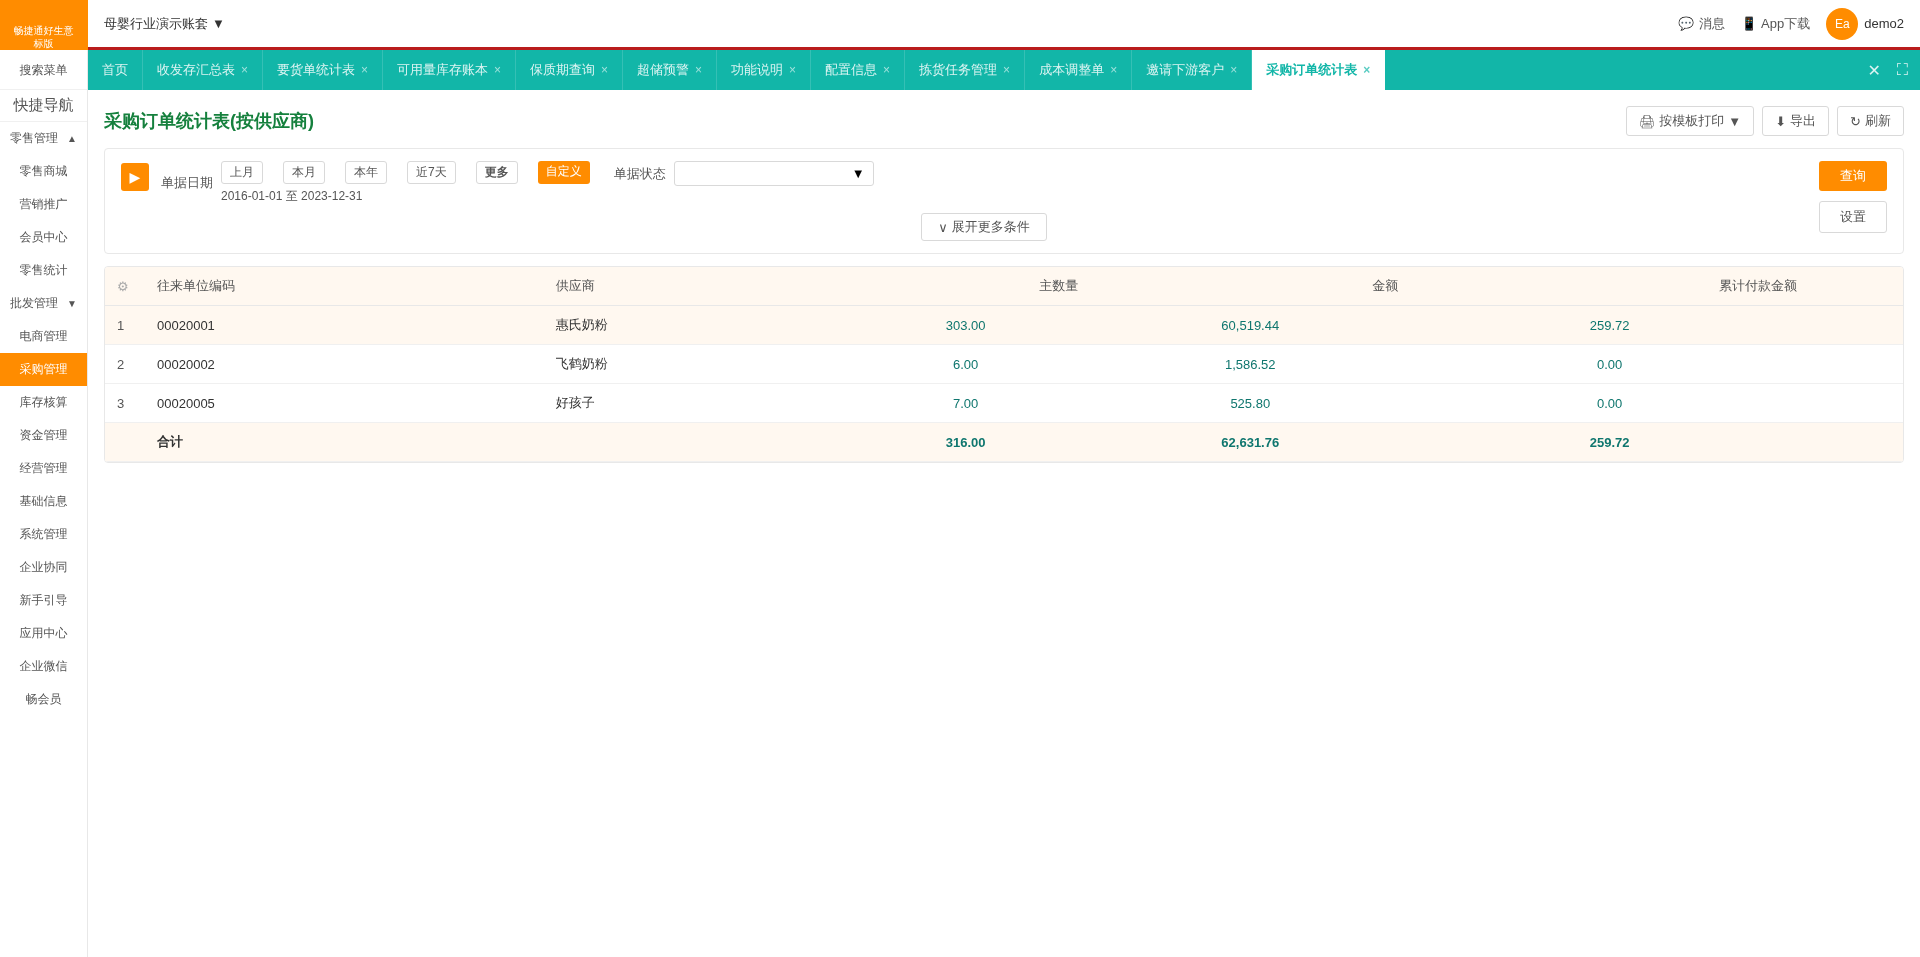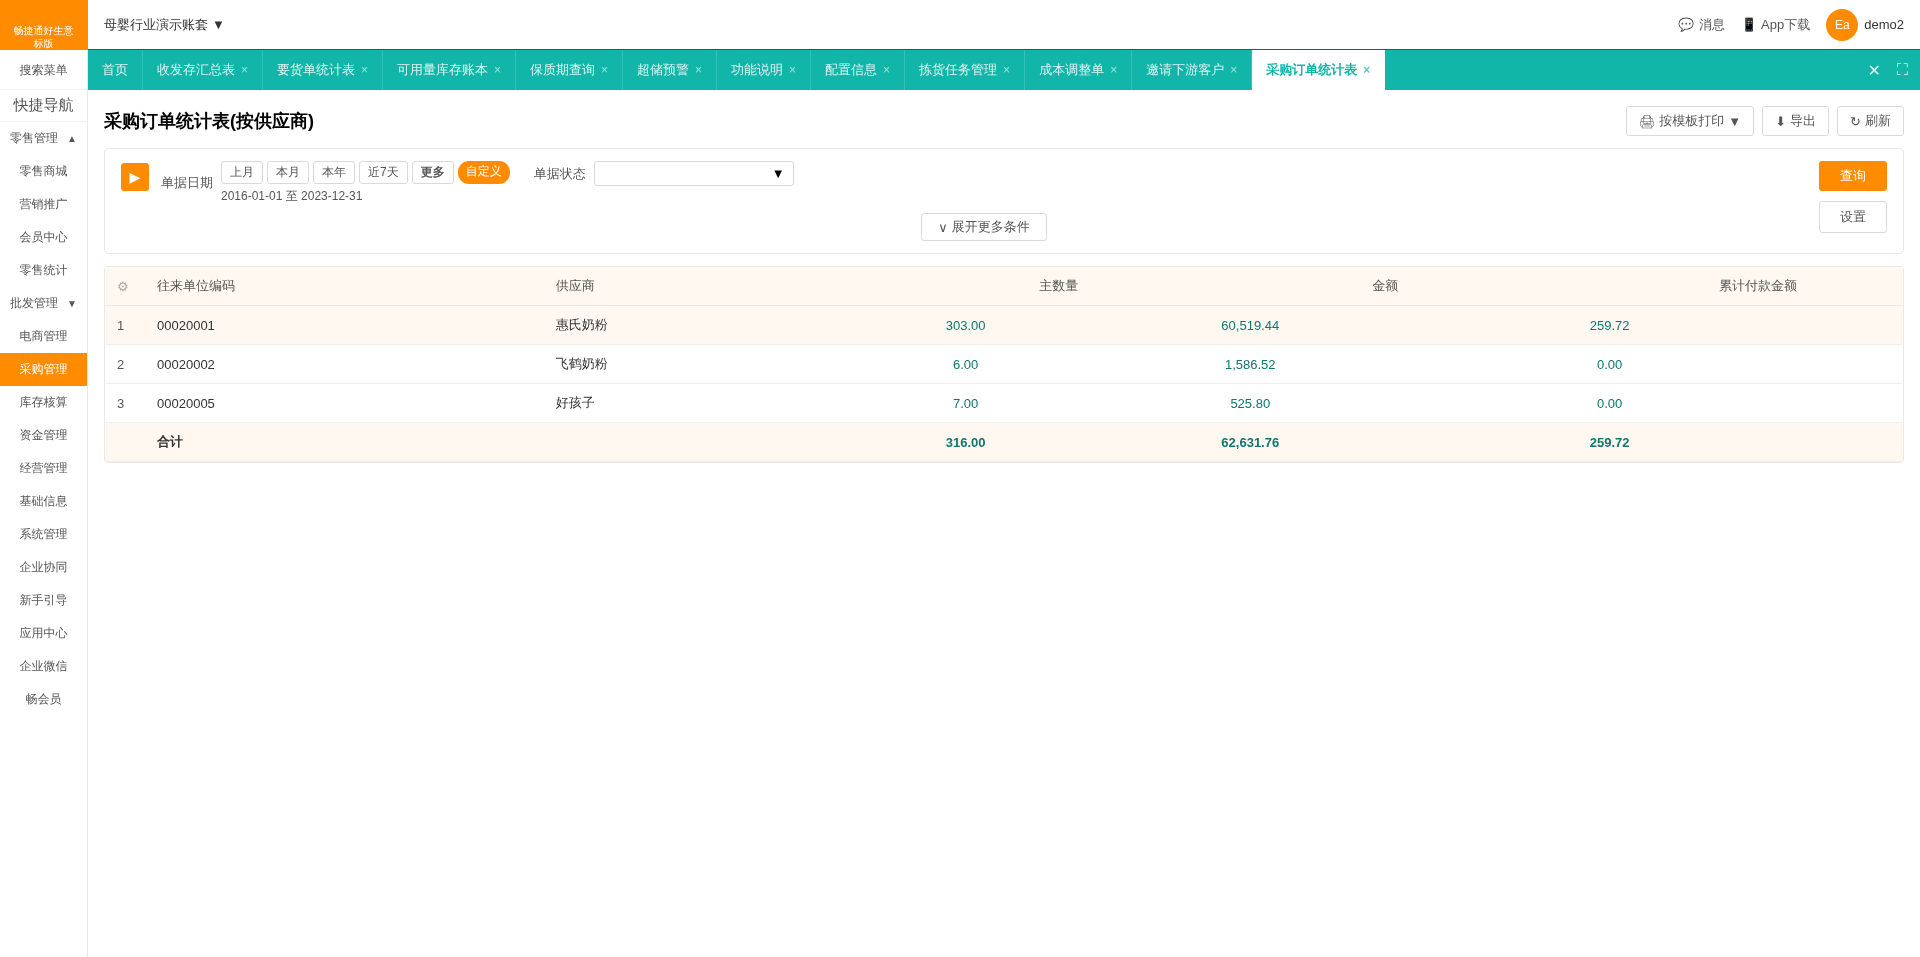--- a/index.html
+++ b/index.html
@@ -15,21 +15,21 @@
     .sidebar-section { width: 100%; }
     .sidebar-item { width: 100%; padding: 8px 4px; text-align: center; font-size: 12px; color: #555; cursor: pointer; display: flex; align-items: center; justify-content: center; }
     .sidebar-item.active { color: #fff; background: #ff8c00; }
     .sidebar-group-label { width: 100%; padding: 8px 4px; text-align: center; font-size: 12px; color: #555; cursor: pointer; display: flex; align-items: center; justify-content: space-between; padding: 8px 10px; }
     .sidebar-group-label .arrow { font-size: 10px; }
 
     
     .main { flex: 1; display: flex; flex-direction: column; overflow: hidden; }
 
     
-    .topbar { height: 50px; background: #fff; display: flex; align-items: center; justify-content: space-between; padding: 0 16px; border-bottom: 1px solid #b91c1c; flex-shrink: 0; }
+    .topbar { height: 50px; background: #fff; display: flex; align-items: center; justify-content: space-between; padding: 0 16px; border-bottom: 3px solid #b91c1c; flex-shrink: 0; }
     .topbar-left { display: flex; align-items: center; gap: 8px; }
     .topbar-select { font-size: 13px; color: #333; background: none; border: none; cursor: pointer; display: flex; align-items: center; gap: 4px; }
     .topbar-right { display: flex; align-items: center; gap: 16px; }
     .topbar-icon-btn { display: flex; align-items: center; gap: 4px; font-size: 13px; color: #555; cursor: pointer; }
     .topbar-avatar { width: 32px; height: 32px; border-radius: 50%; background: #ff8c00; display: flex; align-items: center; justify-content: center; color: #fff; font-size: 12px; }
     .topbar-username { font-size: 13px; color: #333; }
 
     
     .tabbar { background: #12b6a8; display: flex; align-items: center; height: 40px; flex-shrink: 0; overflow-x: auto; }
     .tabbar::-webkit-scrollbar { height: 0; }
@@ -39,34 +39,34 @@
     .tab-close { font-size: 12px; opacity: 0.7; }
     .tabbar-right { margin-left: auto; display: flex; align-items: center; gap: 8px; padding-right: 8px; }
     .tabbar-ctrl-btn { color: rgba(255,255,255,0.85); font-size: 16px; cursor: pointer; padding: 4px; }
 
     
     .content { flex: 1; overflow-y: auto; background: #f5f5f5; padding: 0; }
     .page { background: #fff; margin: 0; padding: 16px; min-height: 100%; }
 
     
     .page-title-row { display: flex; align-items: center; justify-content: space-between; margin-bottom: 12px; }
-    .page-title { font-size: 18px; color: #000000; font-weight: bold; }
+    .page-title { font-size: 18px; color: #15803d; font-weight: bold; }
     .page-actions { display: flex; align-items: center; gap: 8px; }
     .btn-print { display: flex; align-items: center; gap: 4px; padding: 5px 12px; border: 1px solid #d9d9d9; border-radius: 3px; background: #fff; cursor: pointer; font-size: 13px; color: #555; }
     .btn-export { display: flex; align-items: center; gap: 4px; padding: 5px 12px; border: 1px solid #d9d9d9; border-radius: 3px; background: #fff; cursor: pointer; font-size: 13px; color: #555; }
     .btn-refresh { display: flex; align-items: center; gap: 4px; padding: 5px 12px; border: 1px solid #d9d9d9; border-radius: 3px; background: #fff; cursor: pointer; font-size: 13px; color: #555; }
 
     
     .filter-area { background: #fff; border: 1px solid #e8e8e8; border-radius: 4px; padding: 12px 16px; margin-bottom: 12px; }
     .filter-item { display: flex; align-items: center; gap: 8px; }
     .filter-label { font-size: 13px; color: #555; white-space: nowrap; }
-    .date-shortcuts { display: flex; gap: 4px; }
+    .date-shortcuts { display: flex; gap: 20px; }
     .date-btn { padding: 2px 8px; font-size: 12px; border: 1px solid #d9d9d9; border-radius: 3px; background: #fff; cursor: pointer; color: #555; }
     .date-btn.more { color: #555; font-weight: bold; }
-    .date-tag-custom { background: #ff8c00; color: #fff; padding: 2px 8px; border-radius: 11px; font-size: 12px; }
+    .date-tag-custom { background: #ff8c00; color: #fff; padding: 2px 8px; border-radius: 3px; font-size: 12px; }
     .date-range { font-size: 12px; color: #555; margin-top: 0; }
     .filter-select { border: 1px solid #d9d9d9; border-radius: 3px; padding: 4px 8px; font-size: 13px; min-width: 200px; display: flex; align-items: center; justify-content: space-between; cursor: pointer; }
     .filter-input { border: 1px solid #d9d9d9; border-radius: 3px; padding: 4px 8px; font-size: 13px; min-width: 200px; }
     .filter-more-row { display: flex; justify-content: center; padding-top: 8px; }
     .expand-btn { display: flex; align-items: center; gap: 4px; font-size: 13px; color: #555; cursor: pointer; padding: 4px 16px; border: 1px solid #d9d9d9; border-radius: 3px; background: #fff; }
     .btn-query { padding: 6px 20px; background: #ff8c00; color: #fff; border: none; border-radius: 3px; cursor: pointer; font-size: 13px; }
     .btn-settings { padding: 6px 20px; background: #fff; color: #555; border: 1px solid #d9d9d9; border-radius: 3px; cursor: pointer; font-size: 13px; margin-top: 4px; }
     .filter-dots { color: #aaa; font-size: 18px; cursor: pointer; }
 
     

